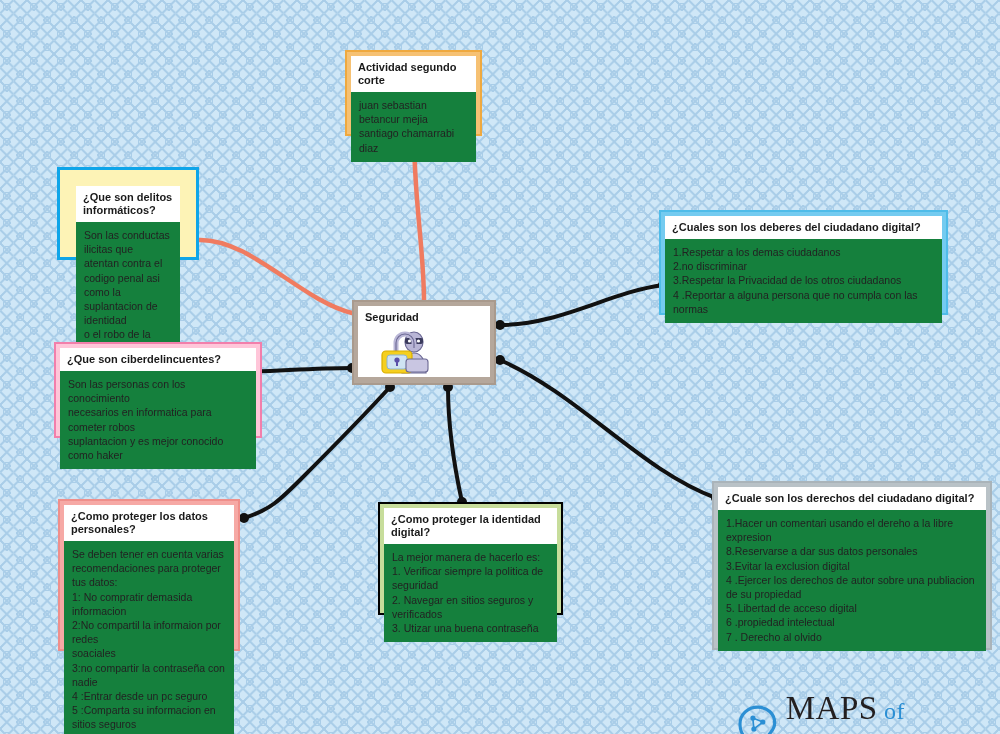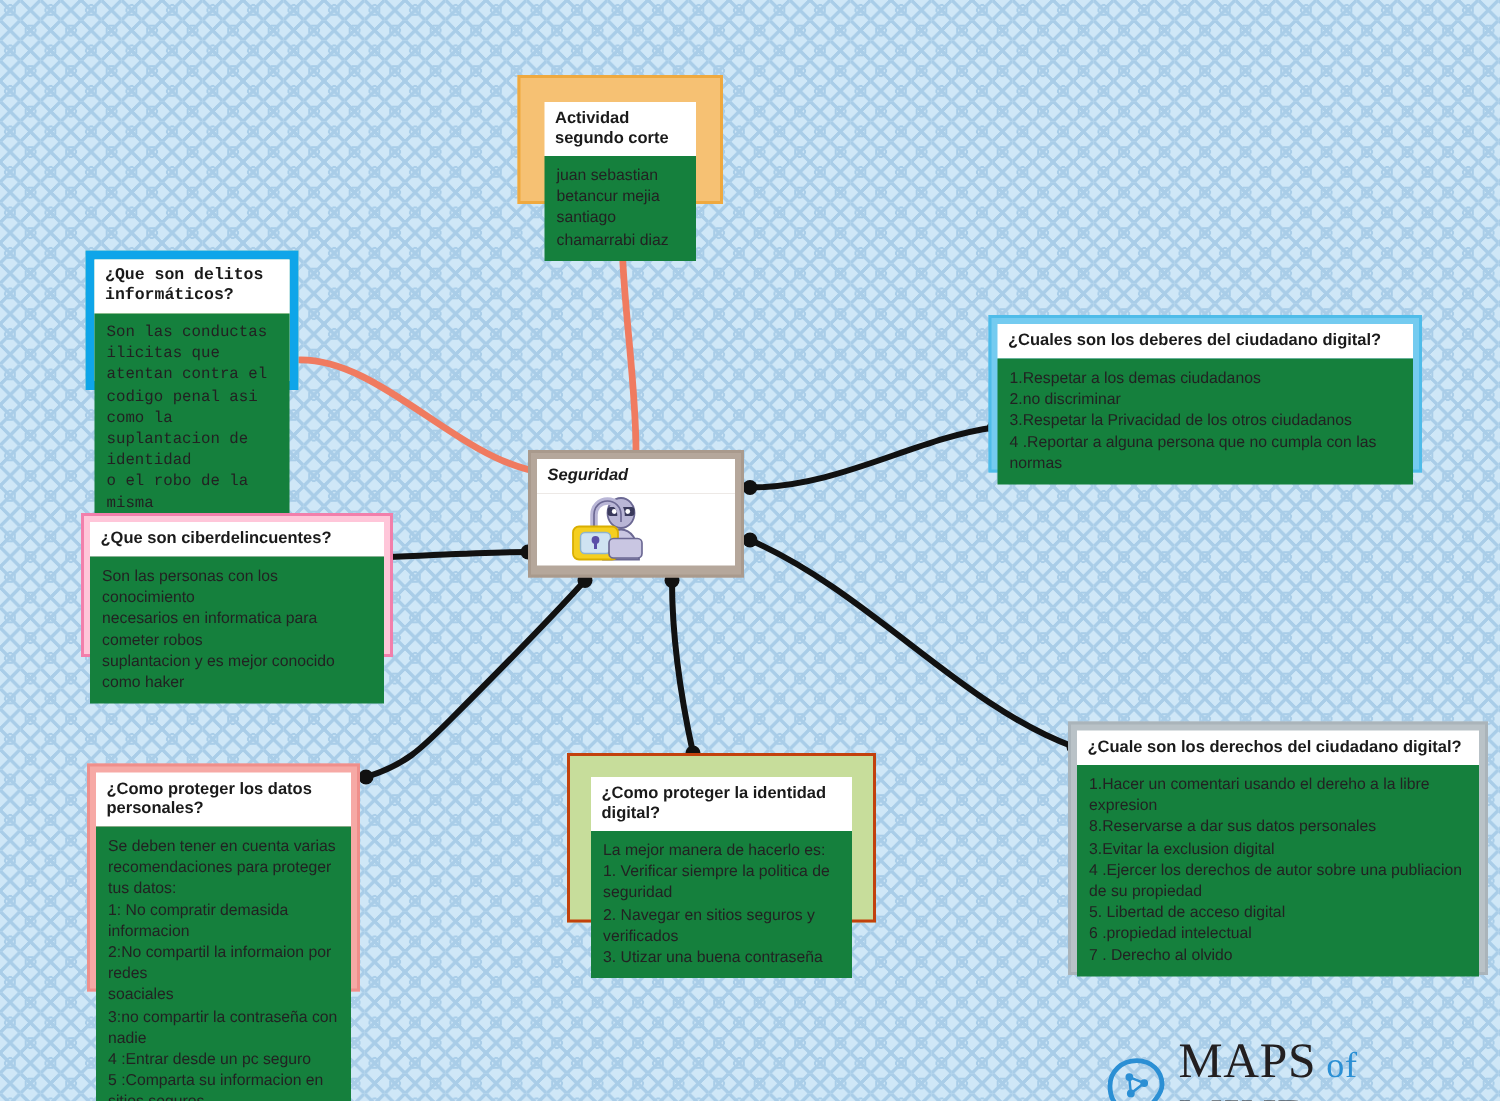--- a/index.html
+++ b/index.html
@@ -28,44 +28,44 @@
   .node .title{
     background:#ffffff;font-weight:bold;font-size:11px;color:#1a1a1a;
     padding:5px 7px;line-height:13px;
   }
   .node .body{
     background:#15803d;font-size:10.5px;color:#222;line-height:14.2px;
     padding:6px 8px 7px 8px;white-space:pre-line;
   }
 
   
-  #node-actividad{left:345px;top:50px;width:137px;height:86px;background:#f6c173;border:2px solid #efa93f;padding:16px;}
+  #node-actividad{left:345px;top:50px;width:137px;height:86px;background:#f6c173;border:2px solid #efa93f;padding:4px;}
   #node-actividad .title{font-size:11px;}
   #node-actividad .body{min-height:40px;}
 
   
-  #node-delitos{left:57px;top:167px;width:142px;height:93px;background:#fdf3b6;border:6px solid #0ea5e9;padding:0;font-family:Liberation Mono, monospace;}
+  #node-delitos{left:57px;top:167px;width:142px;height:93px;background:#fdf3b6;border:3px solid #0ea5e9;padding:16px;}
 
   
   #node-ciber{left:54px;top:342px;width:208px;height:96px;background:#ffc6d9;border:2px solid #f27fab;padding:4px;}
 
   
-  #node-datos{left:58px;top:499px;width:182px;height:152px;background:#f6a9a5;border:2px solid #ef8f8b;padding:4px;margin-top:10px;}
-
-  
-  #node-identidad{left:378px;top:502px;width:206px;height:113px;background:#c7dd9b;border:2px solid #c2410c;padding:14px;}
+  #node-datos{left:58px;top:499px;width:182px;height:152px;background:#f6a9a5;border:2px solid #ef8f8b;padding:4px;}
+
+  
+  #node-identidad{left:378px;top:502px;width:185px;height:113px;background:#c7dd9b;border:2px solid #000000;padding:4px;}
 
   
   #node-deberes{left:659px;top:199px;width:289px;height:105px;background:#74cbf0;border:2px solid #4fbce9;padding:4px;margin-top:11px;}
 
   
   #node-derechos{left:712px;top:481px;width:280px;height:169px;background:#b9c2c7;border:2px solid #aab4ba;padding:4px;}
 
   
-  #node-central{left:352px;top:300px;width:144px;height:85px;background:#b5a79b;border:2px solid #a99a8d;padding:4px;font-style:italic;}
+  #node-central{left:352px;top:300px;width:144px;height:85px;background:#b5a79b;border:2px solid #a99a8d;padding:4px;}
   #node-central .title{font-size:11px;}
   #node-central .icon-wrap{background:#fff;height:48px;display:block;position:relative;}
 
   
   #logo{position:absolute;left:738px;top:690px;display:flex;align-items:center;gap:8px;}
   #logo .logo-text{font-family:"Liberation Serif", serif;font-size:33px;letter-spacing:.5px;color:#231f20;}
   #logo .logo-of{color:#2b8fd4;font-size:24px;font-style:normal;}
 </style>
 </head>
 <body>

